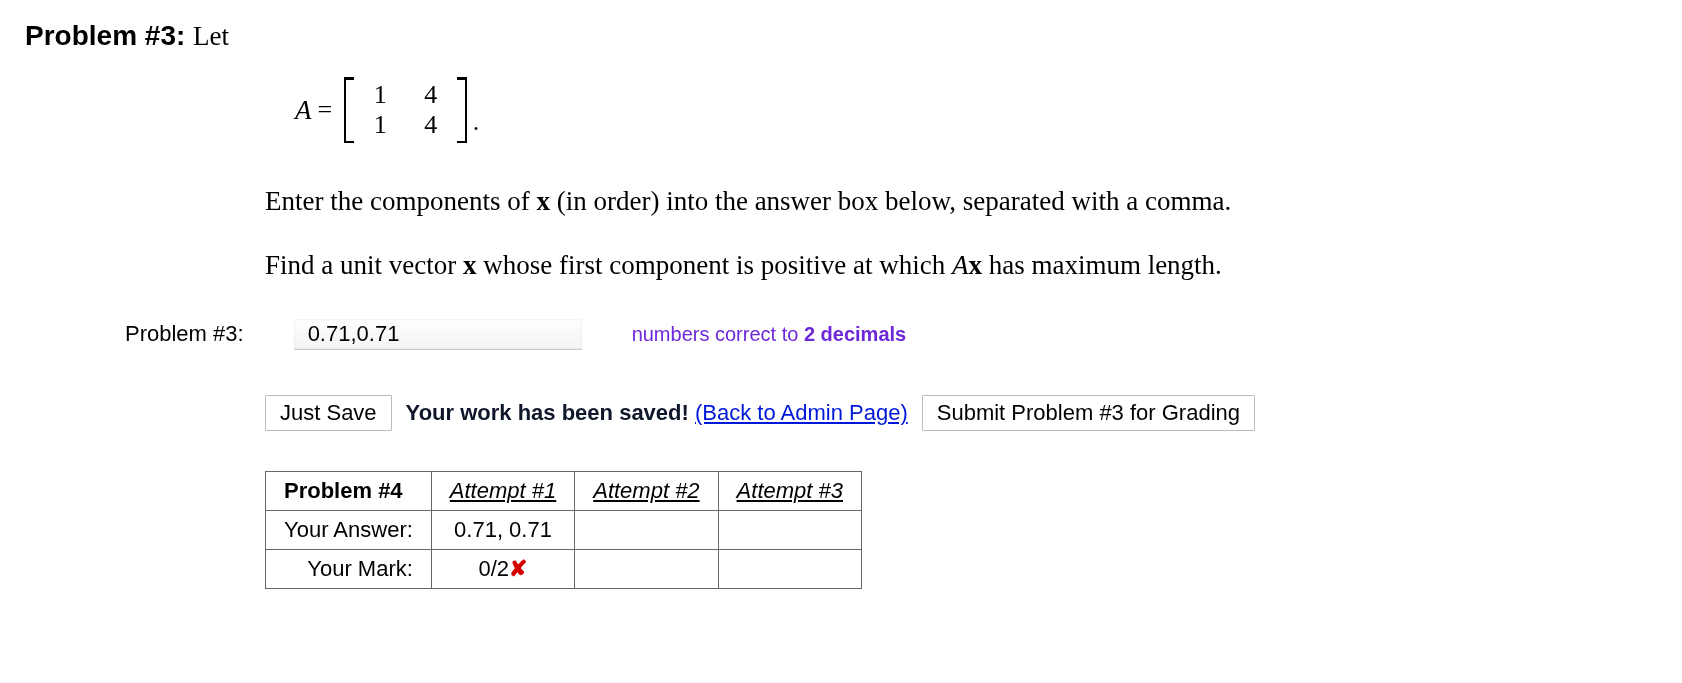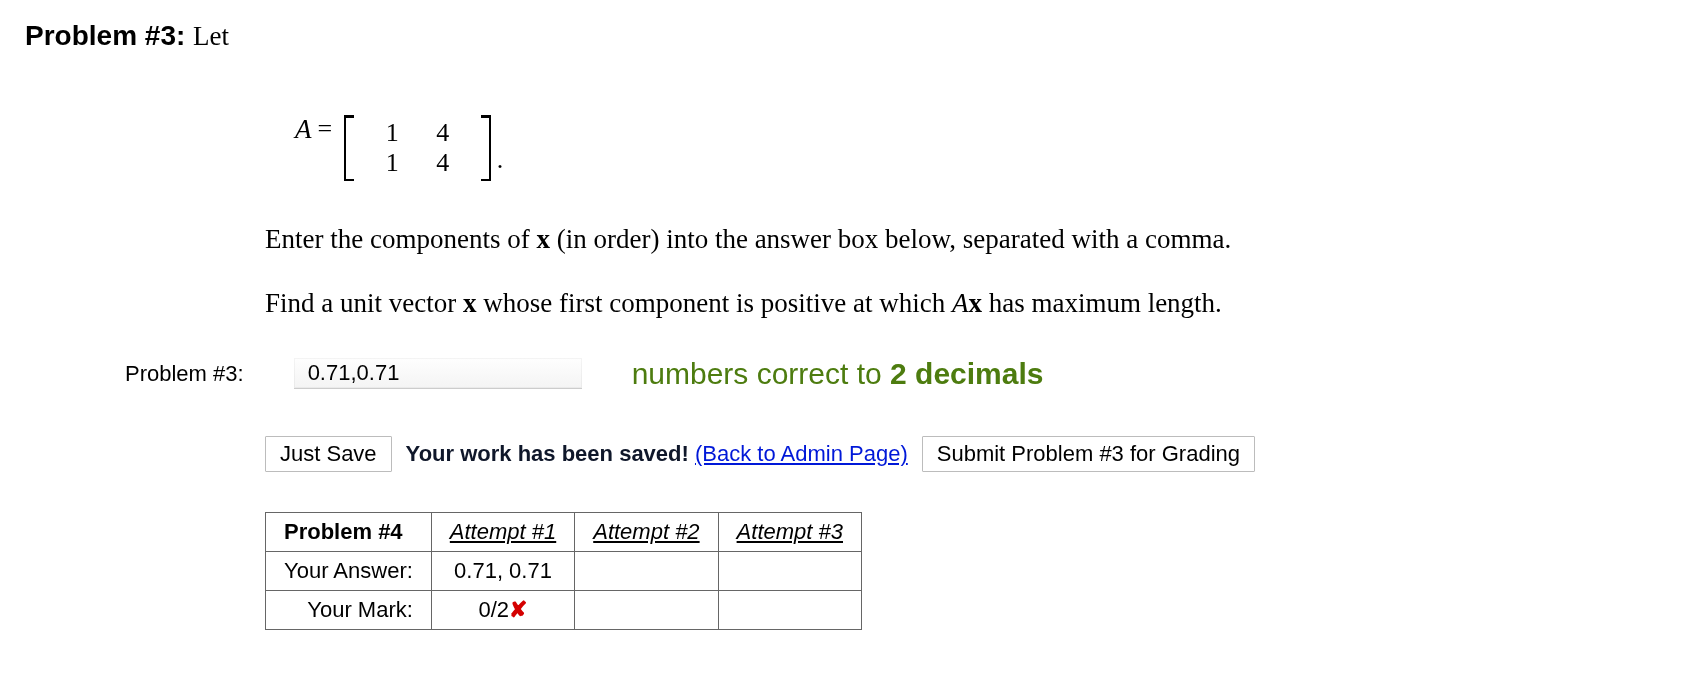--- a/index.html
+++ b/index.html
@@ -45,23 +45,22 @@
     margin-right: 12px;
   }
   .matrix-wrap {
     display: inline-flex;
     align-items: center;
   }
   .matrix-body {
     display: inline-block;
     border-left: 2.5px solid #000;
     border-right: 2.5px solid #000;
-    padding: 3px 24px;
+    padding: 3px 12px;
     position: relative;
-    margin-top: 38px;
   }
   .matrix-body::before, .matrix-body::after {
     content: "";
     position: absolute;
     width: 8px;
     height: 2.5px;
     background: #000;
     left: 0;
   }
   .matrix-body::before { top: 0; }
@@ -114,23 +113,23 @@
     font-size: 22px;
     border: none;
     border-bottom: 1px solid #ccc;
     background: linear-gradient(#fefefe, #f4f4f4);
     padding: 2px 14px;
     width: 260px;
     box-shadow: inset 0 0 0 1px rgba(0,0,0,0.04);
     margin-left: 36px;
   }
   .answer-hint {
-    color: #4d7c0f;
-    font-family: Verdana, Geneva, sans-serif;
-    font-size: 30px;
+    color: #6d28d9;
+    font-family: Verdana, Geneva, sans-serif;
+    font-size: 20px;
     margin-left: 50px;
   }
   .answer-hint b { font-weight: 900; }
   .actions-row {
     margin-left: 240px;
     display: flex;
     align-items: center;
     gap: 14px;
     font-family: Verdana, Geneva, sans-serif;
     font-size: 22px;

